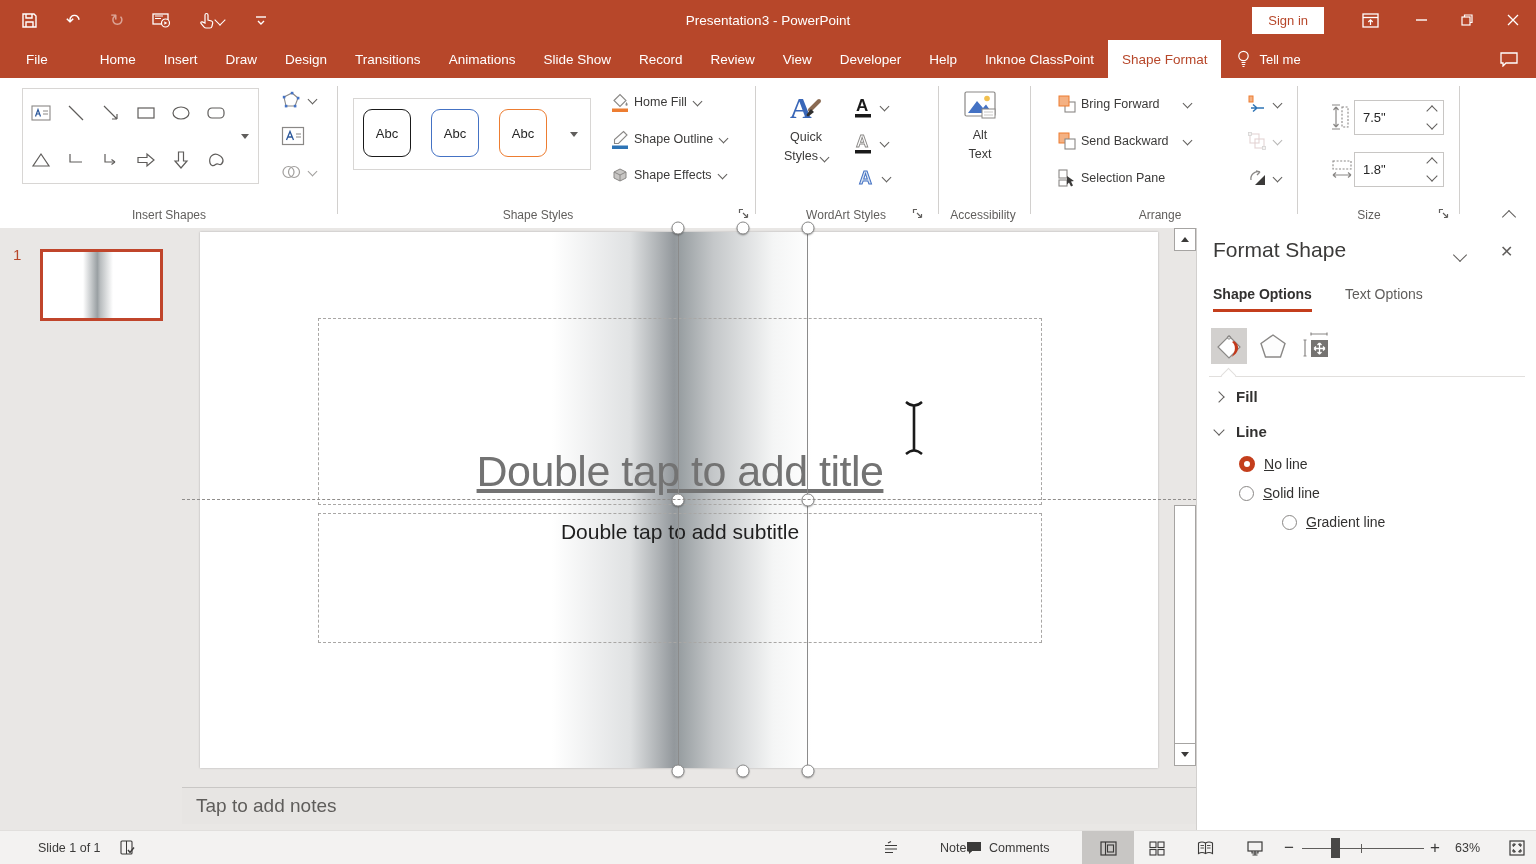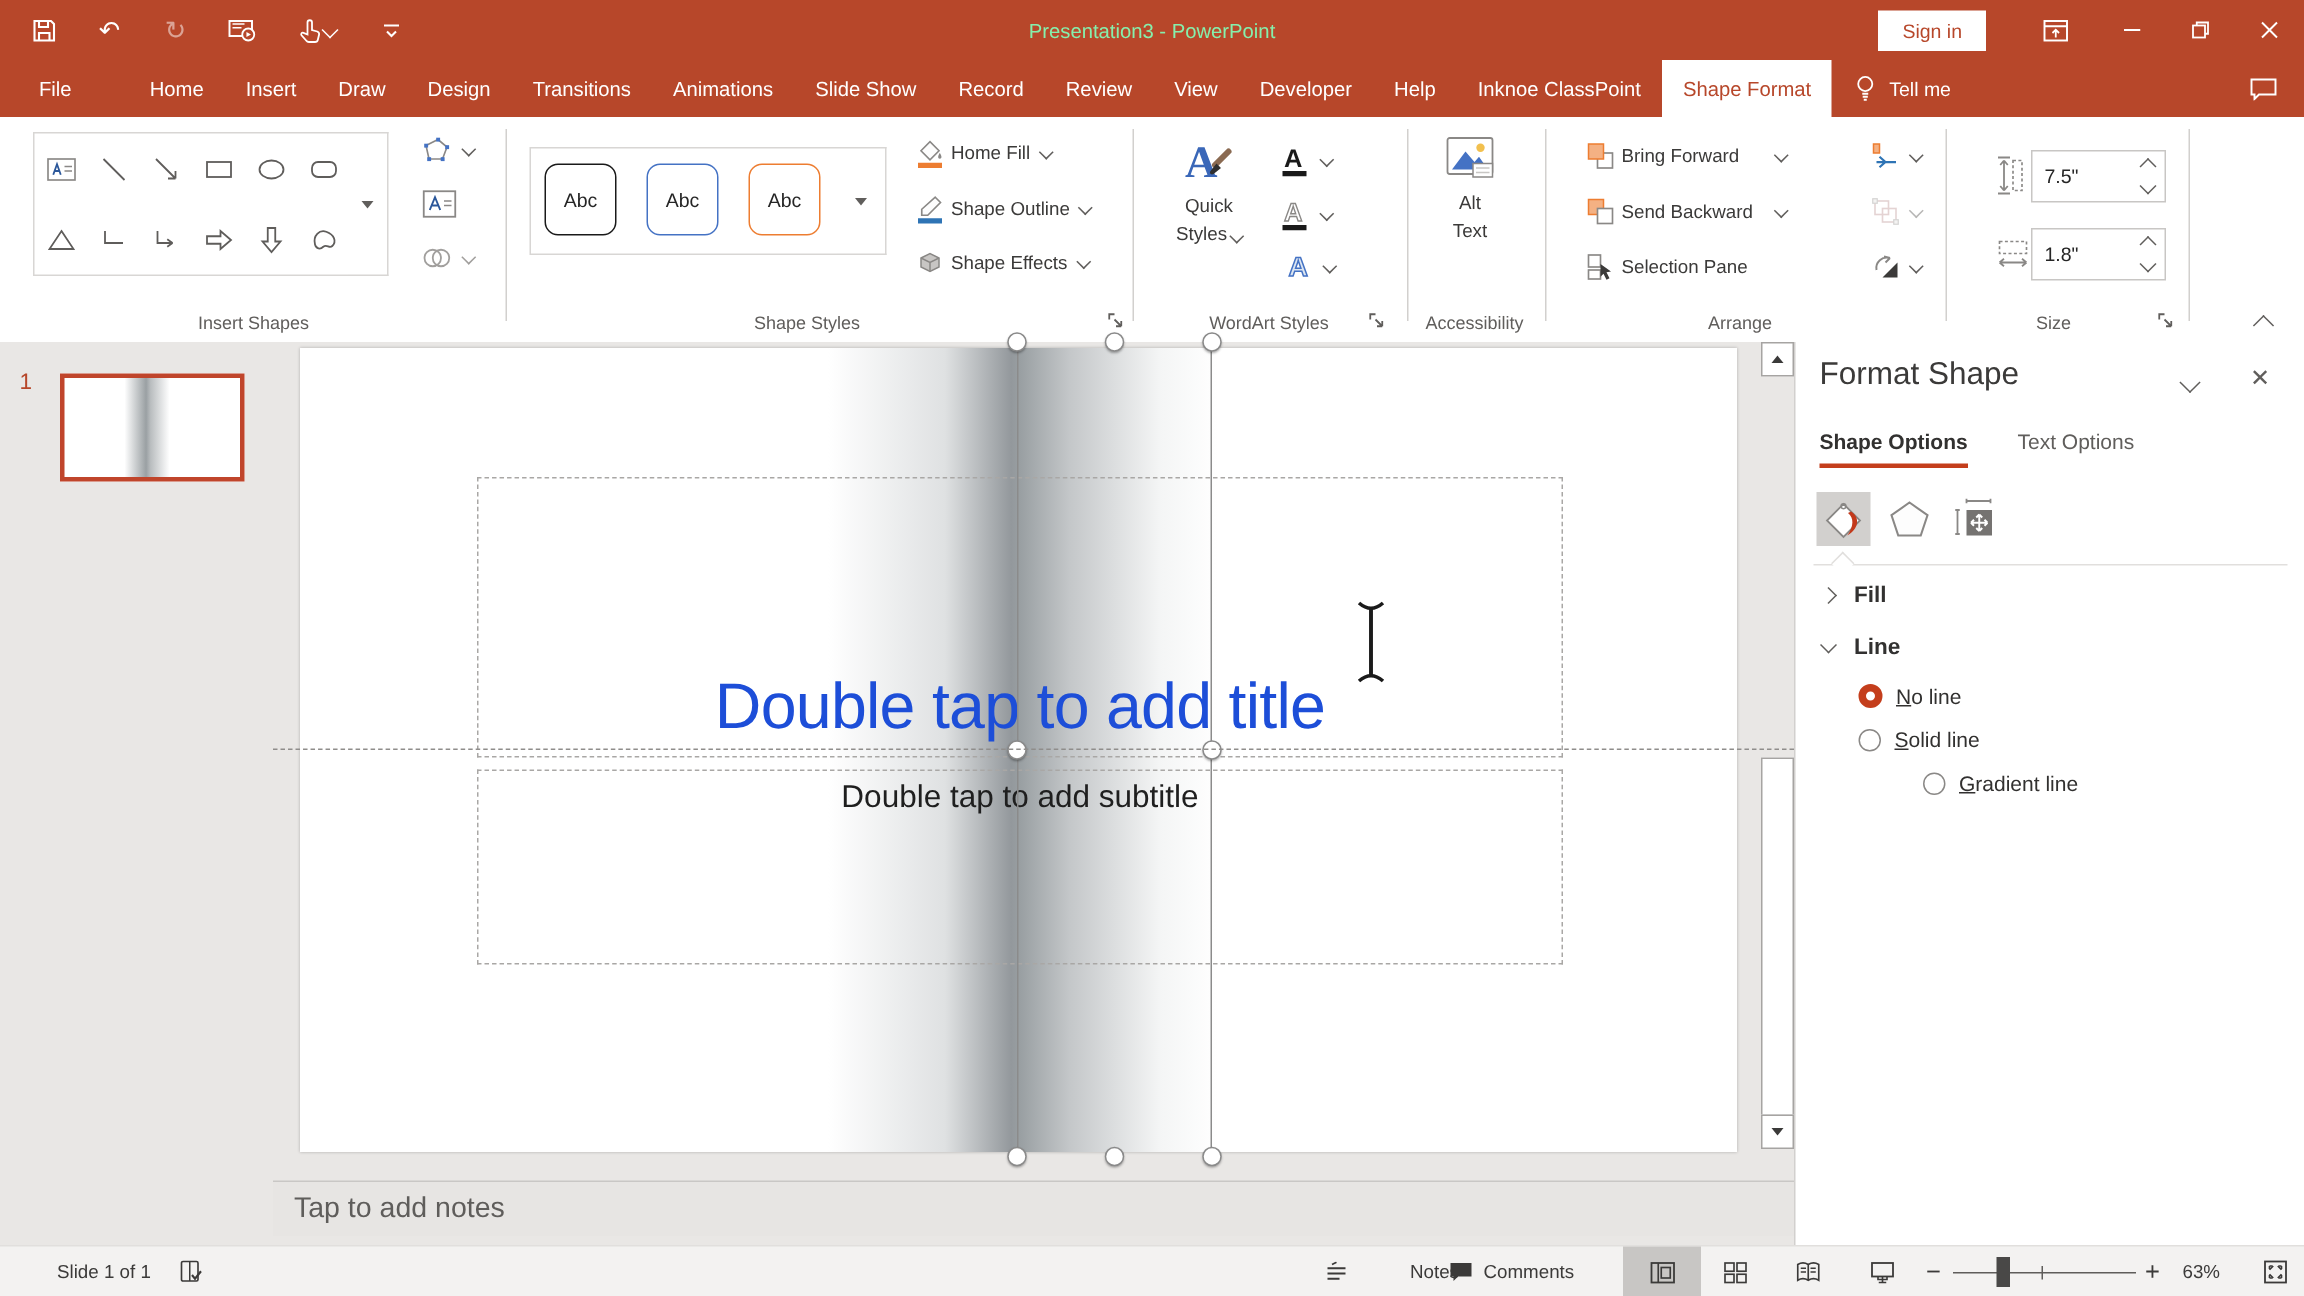--- a/index.html
+++ b/index.html
@@ -7,21 +7,21 @@
   .app{position:relative;width:1536px;height:864px;background:#e9e7e5;overflow:hidden;font-size:13px;color:#3b3a39;}
   svg{display:block;}
 
   
   .titlebar{position:absolute;left:0;top:0;width:1536px;height:40px;background:#B7472A;}
   .qat{position:absolute;left:18px;top:0;height:40px;display:flex;align-items:center;gap:22px;color:#fff;}
   .qat .qbtn{display:flex;align-items:center;justify-content:center;width:22px;height:22px;color:#fff;}
   .qat .dim{opacity:.5;}
   .glyph{font-size:17px;line-height:1;}
   .chev-w{width:7px;height:7px;border-right:1.5px solid #fff;border-bottom:1.5px solid #fff;transform:rotate(45deg);margin-left:2px;}
-  .app-title{position:absolute;left:0;top:0;width:100%;height:40px;display:flex;align-items:center;justify-content:center;color:#86efac;font-size:13.5px;pointer-events:none;}
+  .app-title{position:absolute;left:0;top:0;width:100%;height:40px;display:flex;align-items:center;justify-content:center;color:#ffffff;font-size:13.5px;pointer-events:none;}
   .tb-right{position:absolute;right:0;top:0;height:40px;display:flex;align-items:center;}
   .signin{background:#fff;color:#B7472A;border:none;font-family:inherit;font-size:13px;padding:6px 16px;margin-right:26px;cursor:pointer;}
   .winbtn{width:46px;height:40px;display:flex;align-items:center;justify-content:center;color:#fff;}
   .ribbon-display-btn{width:40px;height:40px;display:flex;align-items:center;justify-content:center;color:#fff;margin-right:8px;}
 
   
   .tabrow{position:absolute;left:0;top:40px;width:1536px;height:38px;background:#B7472A;display:flex;align-items:stretch;}
   .tab{display:flex;align-items:center;padding:0 14px;color:#fff;font-size:13.5px;cursor:pointer;}
   .tab.first{padding:0 20px;margin-left:6px;}
   .tab.active{background:#fff;color:#B7472A;}
@@ -57,21 +57,21 @@
   .thumbs{position:absolute;left:0;top:0;width:182px;height:602px;background:#e9e7e5;border-right:1px solid #c9c7c5;}
   .slide-num{position:absolute;left:13px;top:18px;color:#B7472A;font-size:15px;}
   .thumb{position:absolute;left:40px;top:21px;width:117px;height:66px;background:#fff;border:3px solid #C0452B;cursor:pointer;}
   .thumb .band{position:absolute;left:34%;top:0;width:26%;height:100%;background:linear-gradient(to right,rgba(255,255,255,0) 0%,#9aa0a3 48%,#b9bdbf 58%,rgba(255,255,255,0) 100%);}
 
   .canvas{position:absolute;left:182px;top:0;width:1014px;height:602px;background:#e9e7e5;}
   .slide{position:absolute;left:18px;top:4px;width:958px;height:536px;background:#fff;box-shadow:0 0 2px rgba(0,0,0,.25);}
   .band-main{position:absolute;left:352px;top:0;width:260px;height:536px;background:linear-gradient(to right,rgba(255,255,255,0) 0%,#dfe1e2 30%,#93989c 47%,#9aa0a3 49.5%,#c4c7c9 62%,#f4f5f5 85%,rgba(255,255,255,0) 100%);}
   .ph{position:absolute;border:1px dashed #a9a7a5;}
   .ph-title{left:118px;top:86px;width:722px;height:185px;display:flex;align-items:flex-end;justify-content:center;}
-  .ph-title .t{font-size:43px;font-weight:300;color:#1d4ed8;letter-spacing:-.5px;padding-bottom:8px;white-space:nowrap;}
+  .ph-title .t{font-size:43px;font-weight:300;color:#737373;letter-spacing:-.5px;padding-bottom:8px;white-space:nowrap;text-decoration:underline;}
   .ph-sub{left:118px;top:281px;width:722px;height:128px;display:flex;align-items:flex-start;justify-content:center;}
   .ph-sub .t{font-size:21px;color:#1f1f1f;padding-top:6px;}
   .sel{position:absolute;left:478px;top:-4px;width:130px;height:543px;}
   .sel .edge{position:absolute;top:0;width:1px;height:100%;background:#8b8b8b;}
   .handle{position:absolute;width:11px;height:11px;border-radius:50%;background:#fff;border:1px solid #8a8a8a;box-shadow:0 1px 1.5px rgba(0,0,0,.3);transform:translate(-50%,-50%);}
   .guide{position:absolute;left:0;top:271px;width:1014px;border-top:1px dashed #8f8d8b;}
   .ibeam{position:absolute;left:700px;top:165px;}
 
   .vscroll{position:absolute;right:2px;top:0;width:20px;height:540px;}
   .sc-btn{position:absolute;left:0;width:20px;height:21px;background:#fff;border:1px solid #a6a4a2;display:flex;align-items:center;justify-content:center;}

